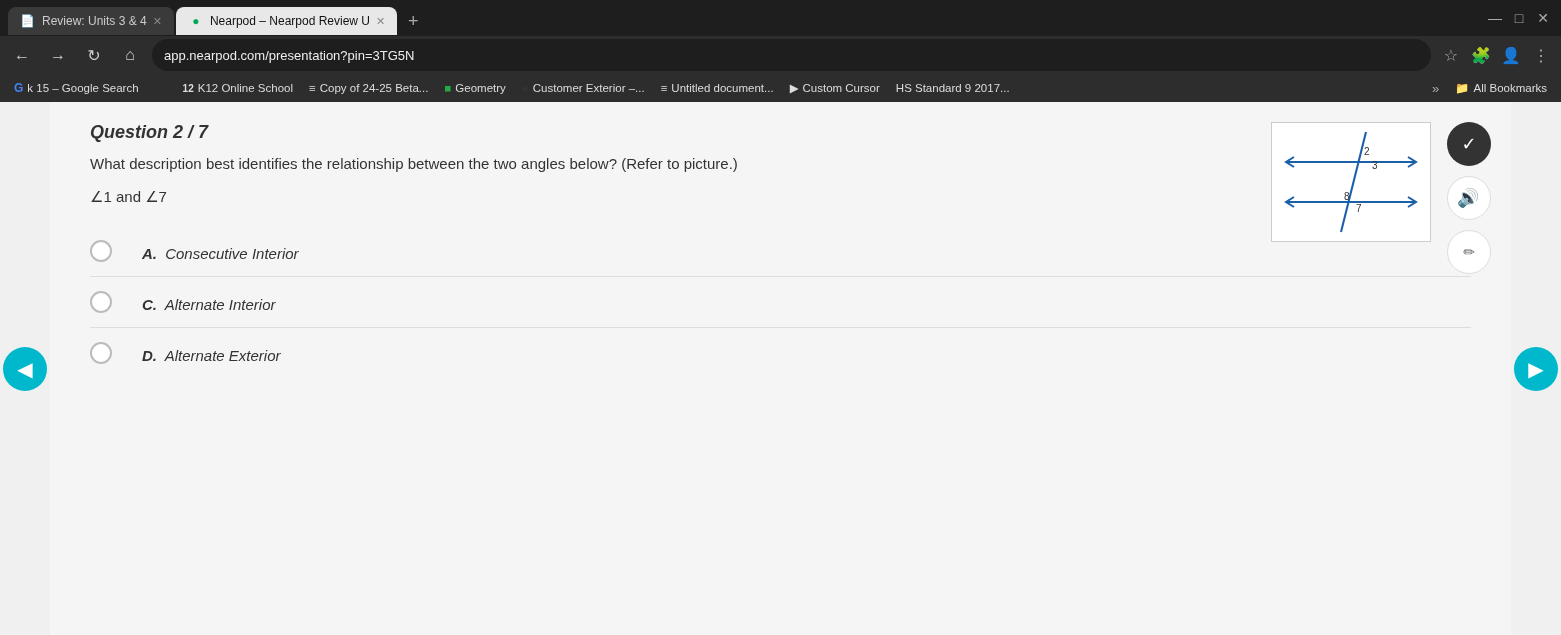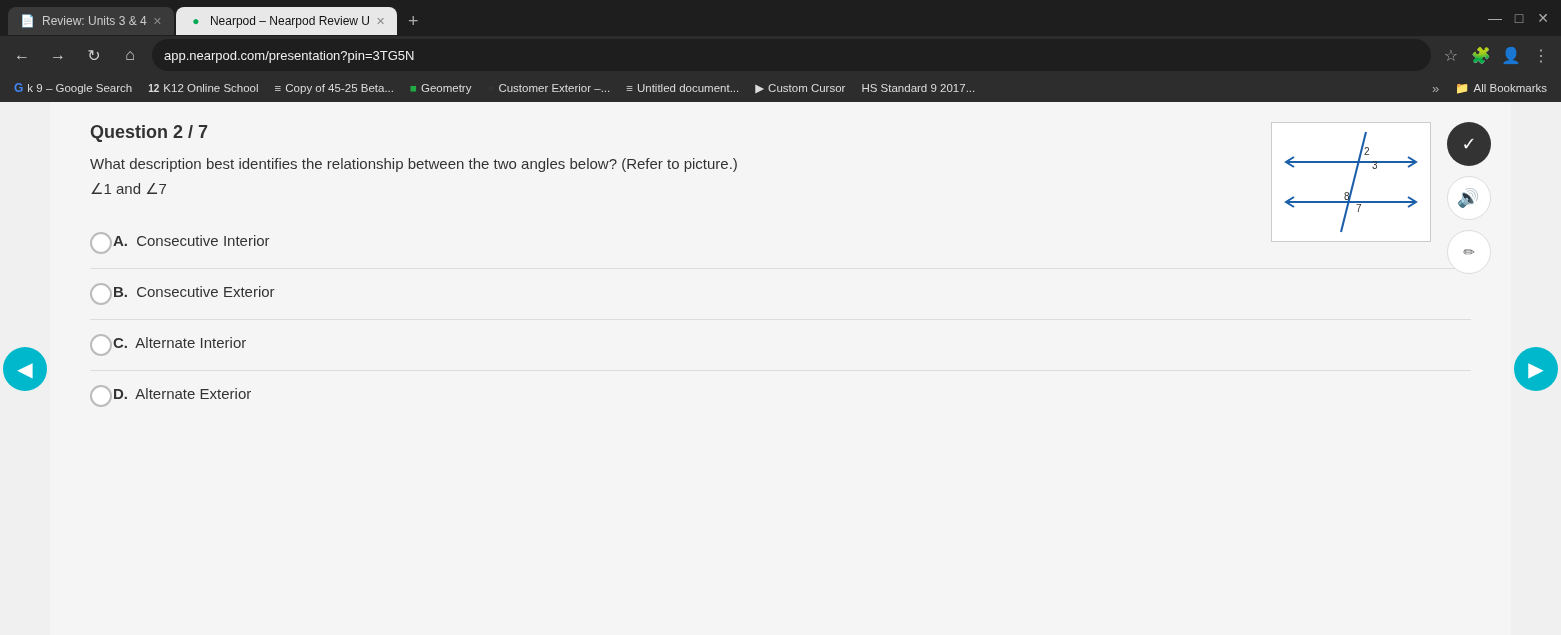--- a/index.html
+++ b/index.html
@@ -162,42 +162,44 @@
       background: #f5f5f5;
       padding: 20px 40px;
       position: relative;
     }
 
     .question-header {
       font-size: 18px;
       font-weight: bold;
       color: #333;
       margin-bottom: 12px;
+      font-style: italic;
     }
     .question-text {
       font-size: 15px;
       color: #333;
-      margin-bottom: 8px;
+      margin-bottom: 16px;
     }
     .angle-text {
       font-size: 15px;
       color: #333;
       margin-bottom: 8px;
     }
 
     .answer-options {
       margin-top: 20px;
     }
     .answer-option {
       display: flex;
-      align-items: flex-start;
-      gap: 1px;
+      align-items: flex-end;
+      gap: 30px;
       padding: 14px 0;
       border-bottom: 1px solid #ddd;
       cursor: pointer;
+      font-style: italic;
     }
     .answer-option:last-child { border-bottom: none; }
     .radio-circle {
       width: 22px; height: 22px;
       border-radius: 50%;
       border: 2px solid #bbb;
       flex-shrink: 0;
       background: white;
     }
     .option-label {
@@ -293,29 +295,29 @@
       <div class="toolbar-icon">☆</div>
       <div class="toolbar-icon">🧩</div>
       <div class="toolbar-icon">👤</div>
       <div class="toolbar-icon">⋮</div>
     </div>
   </div>
 
   <div class="bookmarks-bar">
     <div class="bookmark-item">
       <span style="color:#4285f4;font-weight:bold;font-size:12px;">G</span>
-      <span>k 9 – Google Search</span>
-    </div>
-    <div class="bookmark-item">
-      <span style="font-size:10px;font-weight:bold;">12</span>
+      <span>k 15 – Google Search</span>
+    </div>
+    <div class="bookmark-item">
+      <span style="font-size:10px;font-weight:bold;margin-left:28px;">12</span>
       <span>K12 Online School</span>
     </div>
     <div class="bookmark-item">
       <span>≡</span>
-      <span>Copy of 45-25 Beta...</span>
+      <span>Copy of 24-25 Beta...</span>
     </div>
     <div class="bookmark-item">
       <span style="color:#22aa44;">■</span>
       <span>Geometry</span>
     </div>
     <div class="bookmark-item">
       <span style="color:#333;">●</span>
       <span>Customer Exterior –...</span>
     </div>
     <div class="bookmark-item">
@@ -354,27 +356,20 @@
     <div class="answer-options">
 
       <div class="answer-option">
         <div class="radio-circle"></div>
         <span class="option-label">
           <span class="option-letter">A.</span>
           <span>Consecutive Interior</span>
         </span>
       </div>
 
-      <div class="answer-option">
-        <div class="radio-circle"></div>
-        <span class="option-label">
-          <span class="option-letter">B.</span>
-          <span>Consecutive Exterior</span>
-        </span>
-      </div>
 
       <div class="answer-option">
         <div class="radio-circle"></div>
         <span class="option-label">
           <span class="option-letter">C.</span>
           <span>Alternate Interior</span>
         </span>
       </div>
 
       <div class="answer-option">

